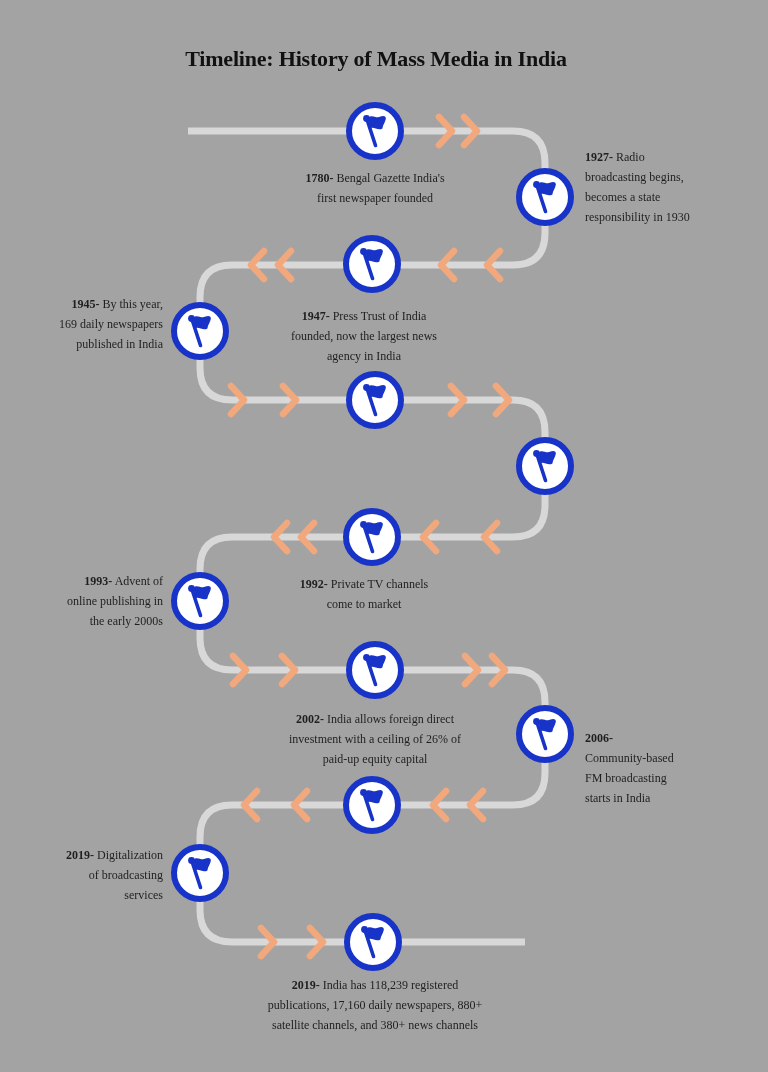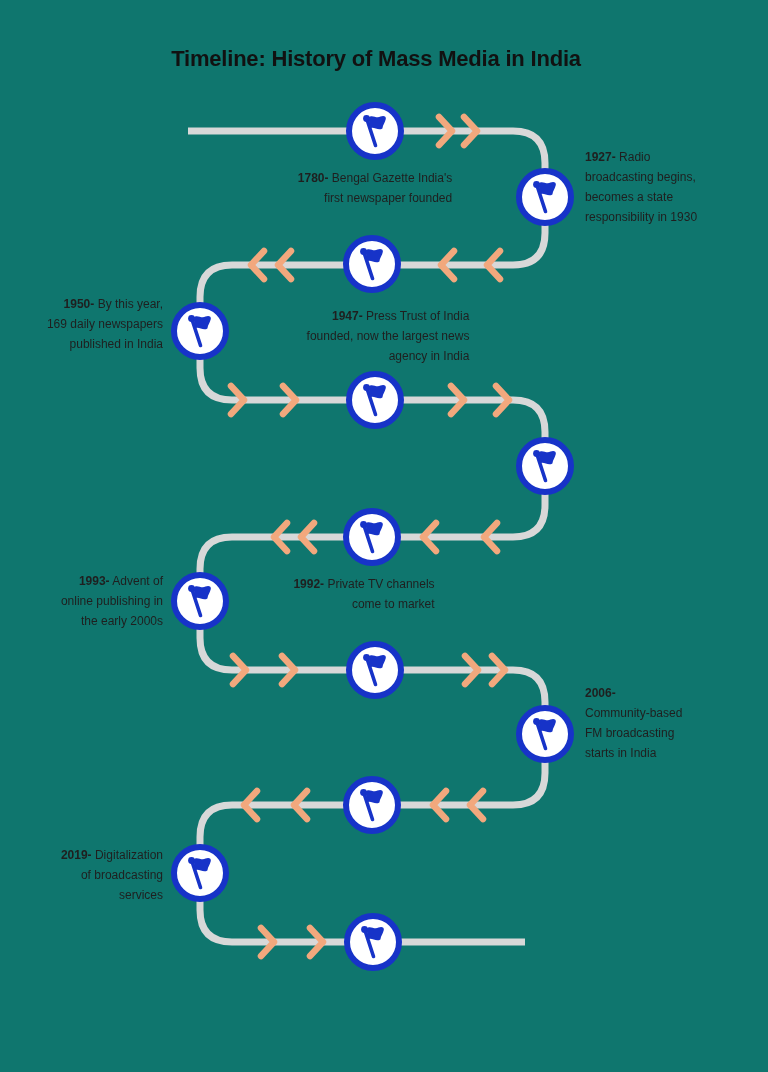--- a/index.html
+++ b/index.html
@@ -1,20 +1,20 @@
 <!DOCTYPE html>
 <html><head>
 <meta charset="utf-8">
 <style>
   html,body{margin:0;padding:0;background:#fff;}
   #stage{
     position:relative;
     width:768px;height:1072px;
-    background:#0f766e;
-    font-family:Liberation Sans, sans-serif;
+    background:#a3a3a3;
+    font-family:Liberation Serif, serif;
     color:var(--text-dark,#1f1f1f);
     overflow:hidden;
   }
   .page-title{
     position:absolute;top:46px;left:0;width:752px;
     text-align:center;
     font-size:22px;font-weight:700;letter-spacing:-0.2px;
     color:var(--title-black,#111);
   }
   svg.canvas{position:absolute;top:0;left:0;}
@@ -41,21 +41,21 @@
   .flag-svg{position:absolute;top:0;left:0;width:46px;height:46px;}
   .flag-part-fill{fill:var(--flag-blue,#1733C8);}
   .flag-part-stroke{stroke:var(--flag-blue,#1733C8);stroke-width:3.6;stroke-linecap:round;fill:none;}
   .event{
     position:absolute;
     font-size:12px;
     line-height:20px;
     white-space:pre-line;
   }
   .event .year{font-weight:700;}
-  .align-center{text-align:right;transform:translateX(-50%);}
+  .align-center{text-align:center;transform:translateX(-50%);}
   .align-left{text-align:left;}
   .align-right{text-align:right;}
 </style>
 </head>
 <body>
 
 <svg width="0" height="0" style="position:absolute">
   <defs>
     <symbol id="flag-sym" viewBox="0 0 46 46">
       <circle class="flag-part-fill" cx="14.5" cy="10.5" r="3.4"></circle>
@@ -166,42 +166,48 @@
     </div>
 
   <div class="event align-center" style="left:375px;top:168px;"><span class="year">1780-</span> <span class="desc">Bengal Gazette India's
 first newspaper founded</span></div>
 
   <div class="event align-left" style="left:585px;top:147px;"><span class="year">1927-</span> <span class="desc">Radio
 broadcasting begins,
 becomes a state
 responsibility in 1930</span></div>
 
-  <div class="event align-center" style="left:388px;top:306px;"><span class="year">1947-</span> <span class="desc">Press Trust of India
+  <div class="event align-center" style="left:364px;top:306px;"><span class="year">1947-</span> <span class="desc">Press Trust of India
 founded, now the largest news
 agency in India</span></div>
 
-  <div class="event align-right" style="right:605px;top:294px;"><span class="year">1950-</span> <span class="desc">By this year,
+  <div class="event align-right" style="right:605px;top:294px;"><span class="year">1945-</span> <span class="desc">By this year,
 169 daily newspapers
 published in India</span></div>
 
 
 
   <div class="event align-center" style="left:364px;top:574px;"><span class="year">1992-</span> <span class="desc">Private TV channels
 come to market</span></div>
 
   <div class="event align-right" style="right:605px;top:571px;"><span class="year">1993-</span> <span class="desc">Advent of
 online publishing in
 the early 2000s</span></div>
 
-
-  <div class="event align-left" style="left:585px;top:683px;"><span class="year">2006-</span> <span class="desc">
+  <div class="event align-center" style="left:375px;top:709px;"><span class="year">2002-</span> <span class="desc">India allows foreign direct
+investment with a ceiling of 26% of
+paid-up equity capital</span></div>
+
+  <div class="event align-left" style="left:585px;top:728px;"><span class="year">2006-</span> <span class="desc">
 Community-based
 FM broadcasting
 starts in India</span></div>
 
   <div class="event align-right" style="right:605px;top:845px;"><span class="year">2019-</span> <span class="desc">Digitalization
 of broadcasting
 services</span></div>
 
 
+  <div class="event align-center" style="left:375px;top:975px;"><span class="year">2019-</span> <span class="desc">India has 118,239 registered
+publications, 17,160 daily newspapers, 880+
+satellite channels, and 380+ news channels</span></div>
 
 </div>
 
 </body></html>

